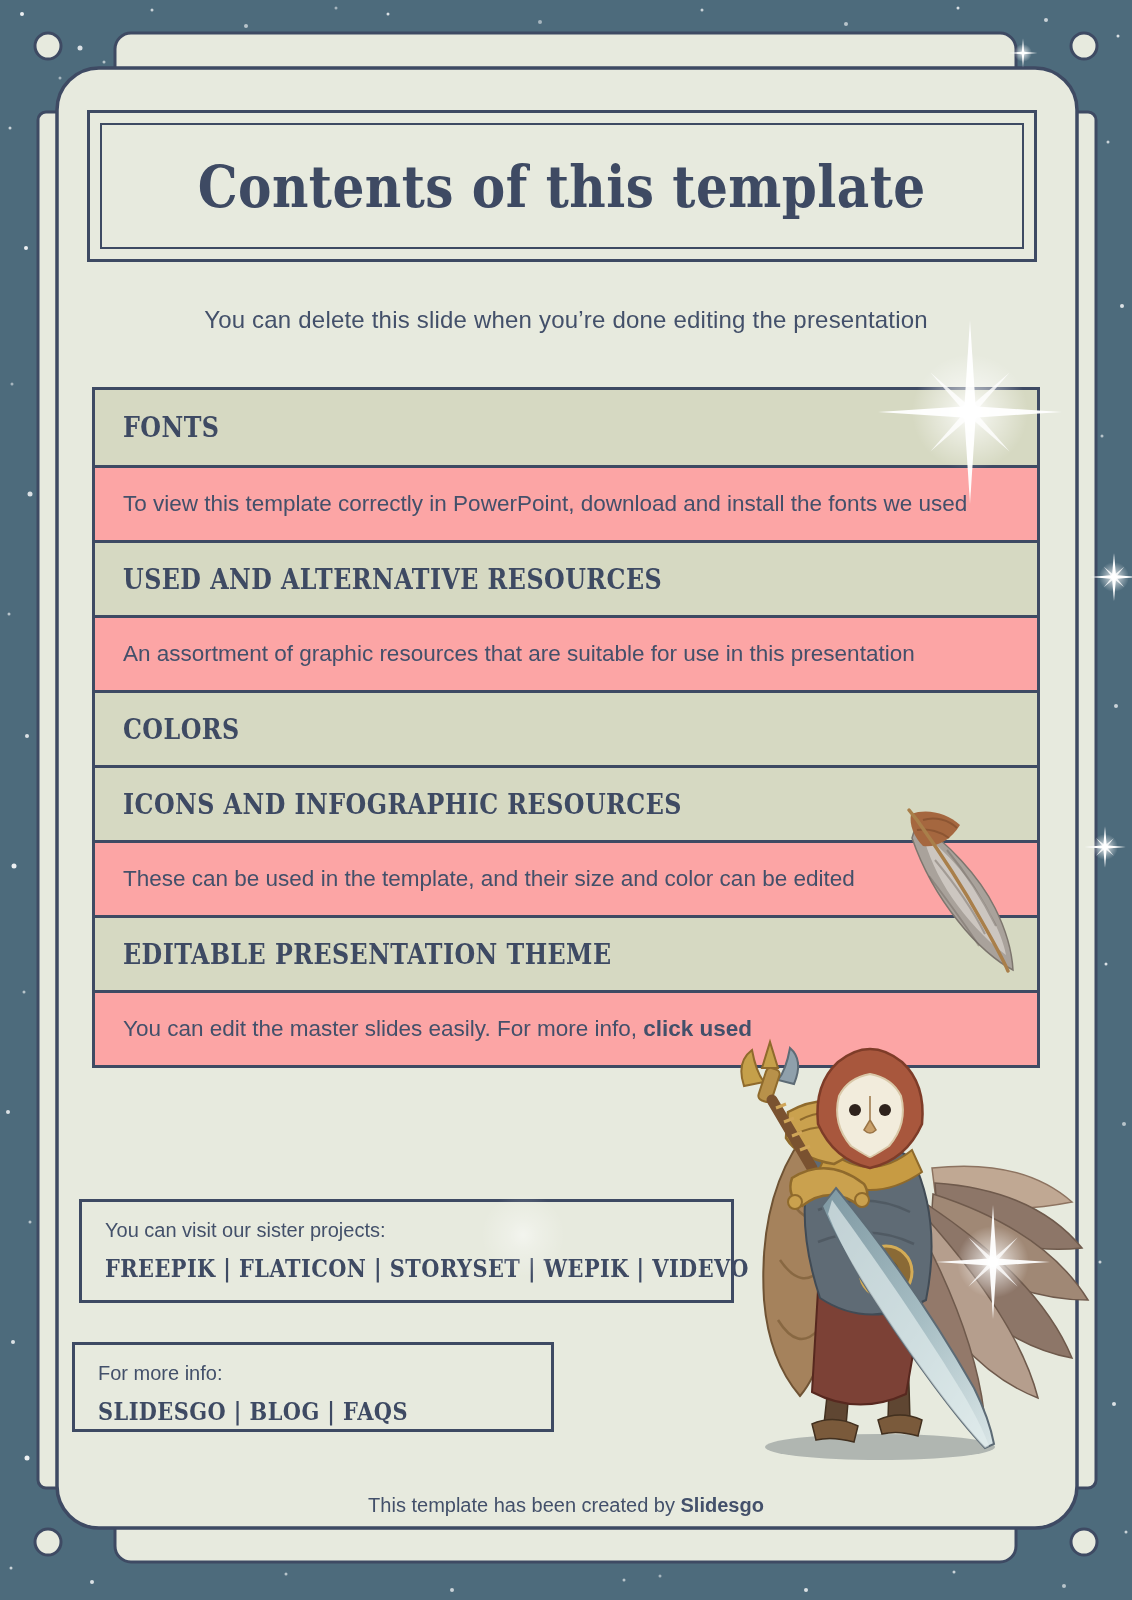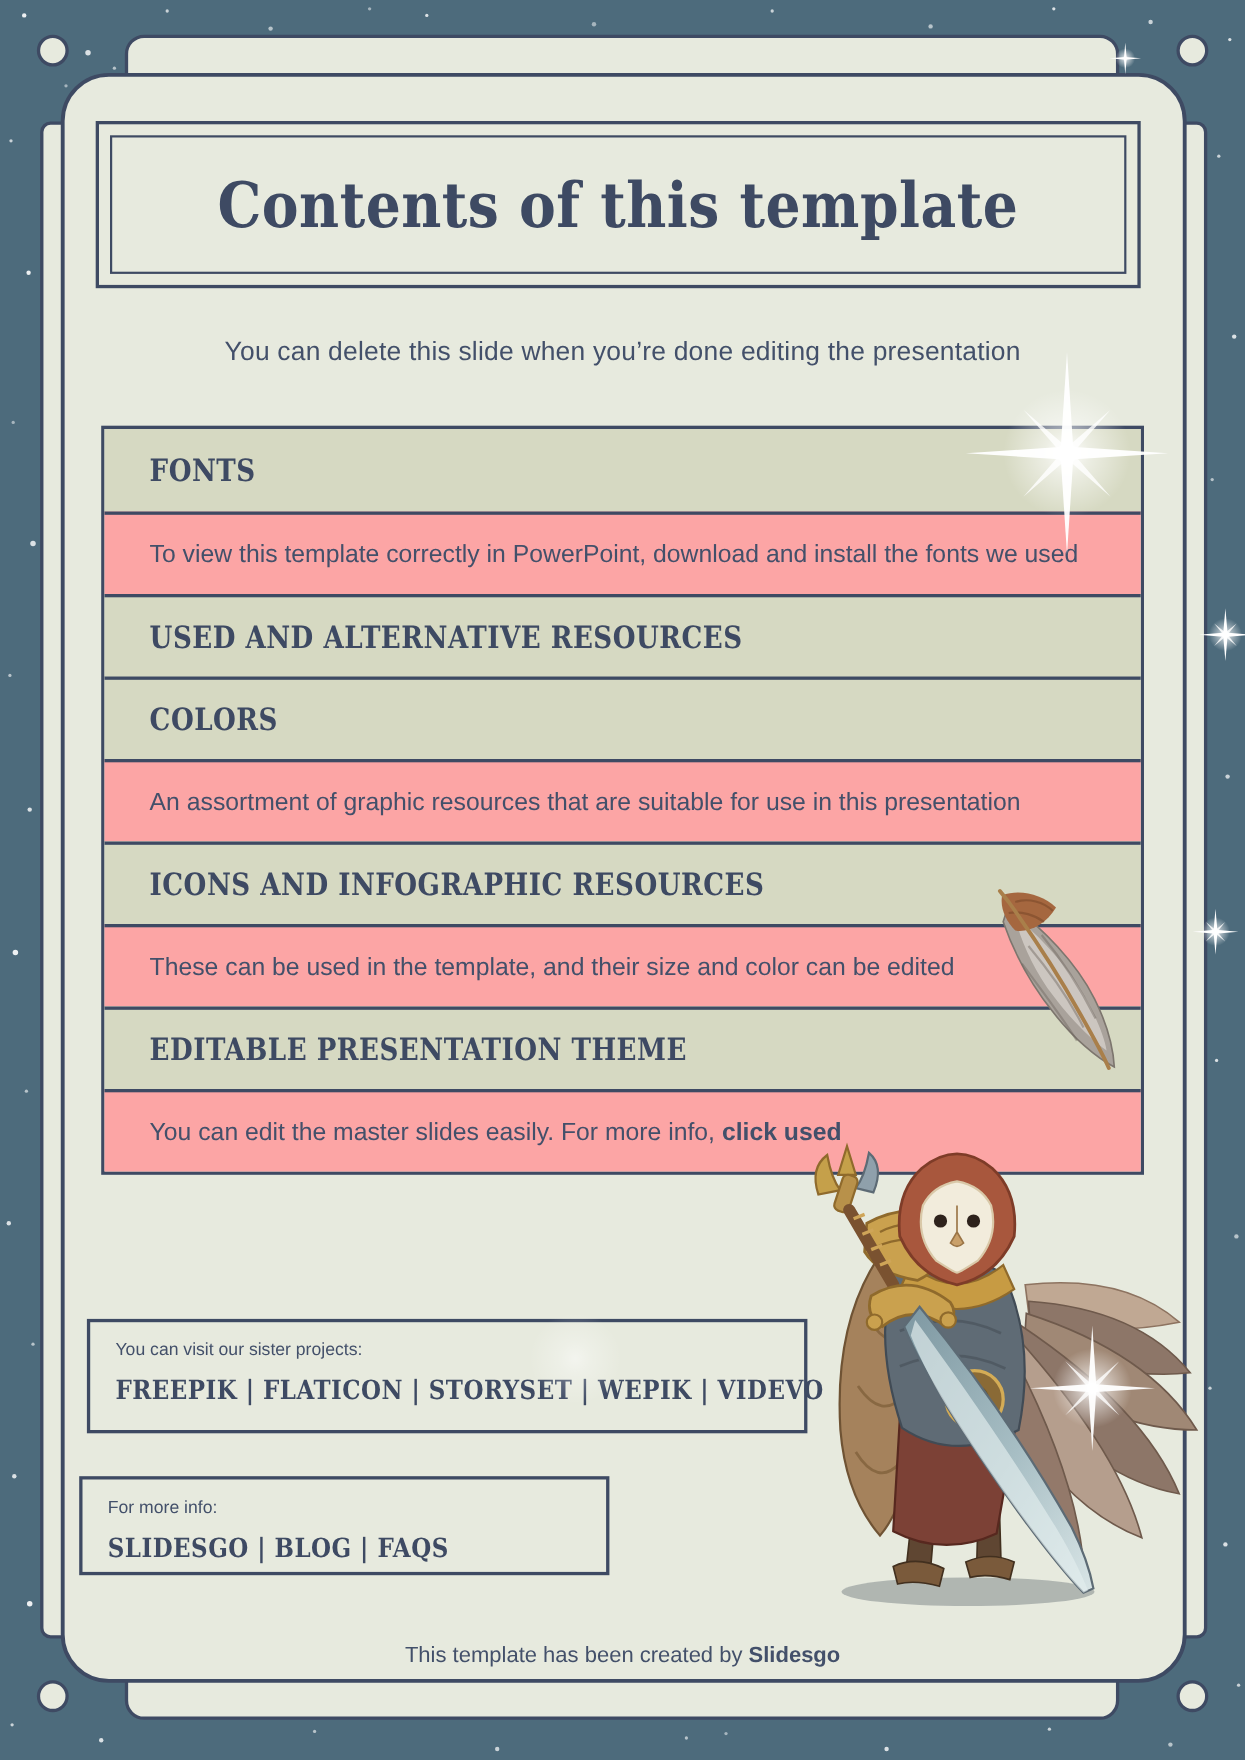--- a/index.html
+++ b/index.html
@@ -35,40 +35,40 @@
   .subtitle {
     position:absolute; left:92px; top:306px; width:948px; margin:0;
     text-align:center; font-size:24px; color:var(--text); letter-spacing:0.2px;
   }
   .contents-table {
     position:absolute; left:92px; top:387px; width:948px;
     border:3px solid var(--outline); box-sizing:border-box;
   }
   .row {
     height:75px; box-sizing:border-box; display:flex; align-items:center;
-    padding-left:41px; padding-right:20px; border-top:3px solid var(--outline);
+    padding-left:28px; padding-right:20px; border-top:3px solid var(--outline);
     overflow:visible; white-space:nowrap;
   }
   .row:first-child { border-top:none; }
   .row.header { background:var(--panel-alt); }
   .row.header .cond {
     font-family:"DejaVu Serif", serif; font-weight:700; font-size:28px;
     color:var(--outline); letter-spacing:0.5px;
     display:inline-block; transform:scaleX(.85); transform-origin:left center;
   }
   .row.desc { background:#fca5a5; font-size:22.5px; color:var(--text); }
   .row.desc .link { font-weight:700; color:var(--text); text-decoration:none; cursor:pointer; }
 
   .panel-box {
     position:absolute; border:3px solid var(--outline); box-sizing:border-box;
     background:transparent; padding:17px 0 0 23px;
   }
   .panel-box.sister { left:79px; top:1199px; width:655px; height:104px; }
   .panel-box.info   { left:72px; top:1342px; width:482px; height:90px; }
-  .panel-box .plain { margin:0; font-size:16px; color:var(--text); }
+  .panel-box .plain { margin:0; font-size:20px; color:var(--text); }
   .panel-box .brands {
     margin:12px 0 0 0; font-family:"DejaVu Serif", serif; font-weight:700;
     font-size:24px; color:var(--outline); letter-spacing:0.5px; white-space:nowrap;
     display:inline-block; transform:scaleX(.87); transform-origin:left center; cursor:pointer;
   }
   .credit {
     position:absolute; left:92px; top:1494px; width:948px; margin:0;
     text-align:center; font-size:20px; color:var(--text);
   }
   .credit b { font-weight:700; cursor:pointer; }
@@ -153,25 +153,25 @@
     <div class="contents-table">
       <div class="row header">
           <span class="cond">FONTS</span>
         </div>
       <div class="row desc">
           <span>To view this template correctly in PowerPoint, download and install the fonts we used</span>
         </div>
       <div class="row header">
           <span class="cond">USED AND ALTERNATIVE RESOURCES</span>
         </div>
-      <div class="row header">
-          <span class="cond">COLORS</span>
-        </div>
       <div class="row desc">
           <span>An assortment of graphic resources that are suitable for use in this presentation</span>
+        </div>
+      <div class="row header">
+          <span class="cond">COLORS</span>
         </div>
       <div class="row header">
           <span class="cond">ICONS AND INFOGRAPHIC RESOURCES</span>
         </div>
       <div class="row desc">
           <span>These can be used in the template, and their size and color can be edited</span>
         </div>
       <div class="row header">
           <span class="cond">EDITABLE PRESENTATION THEME</span>
         </div>

